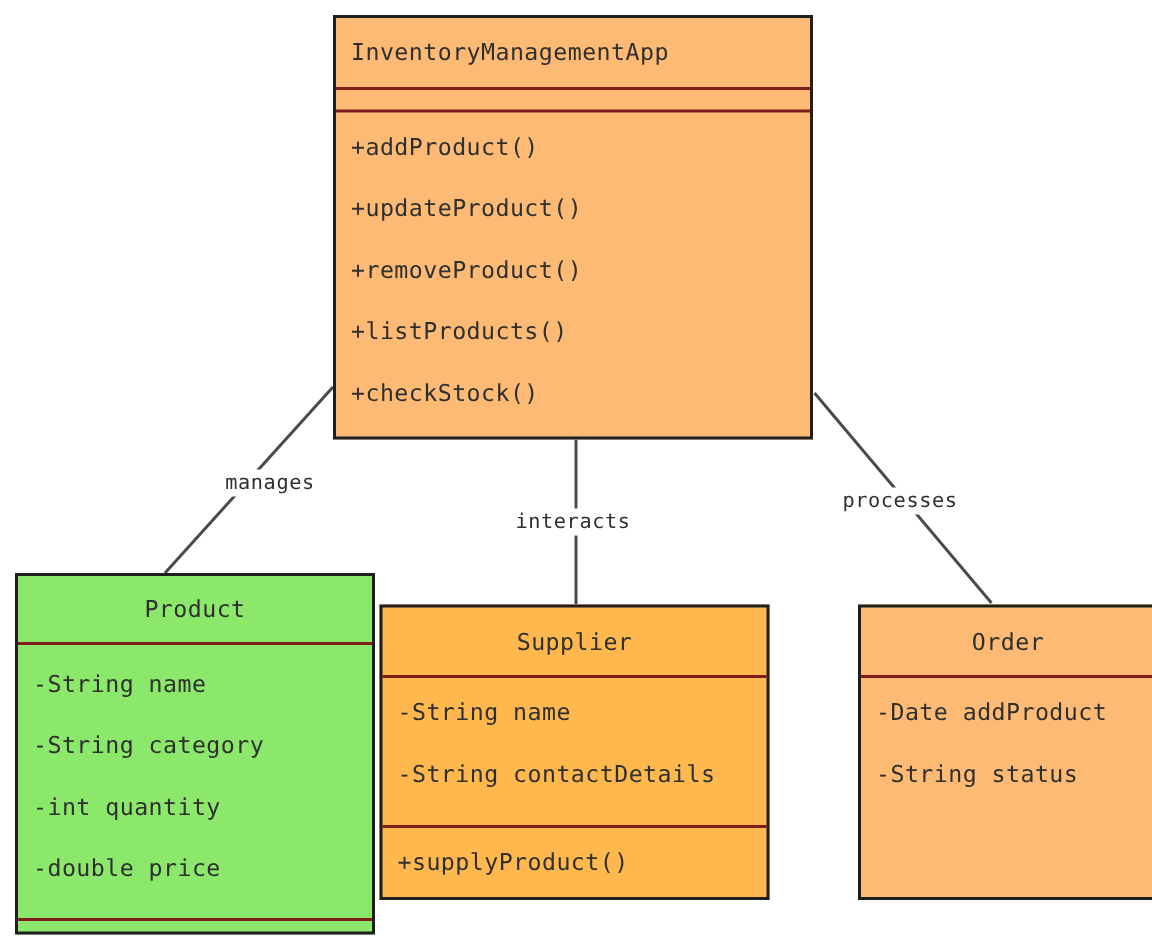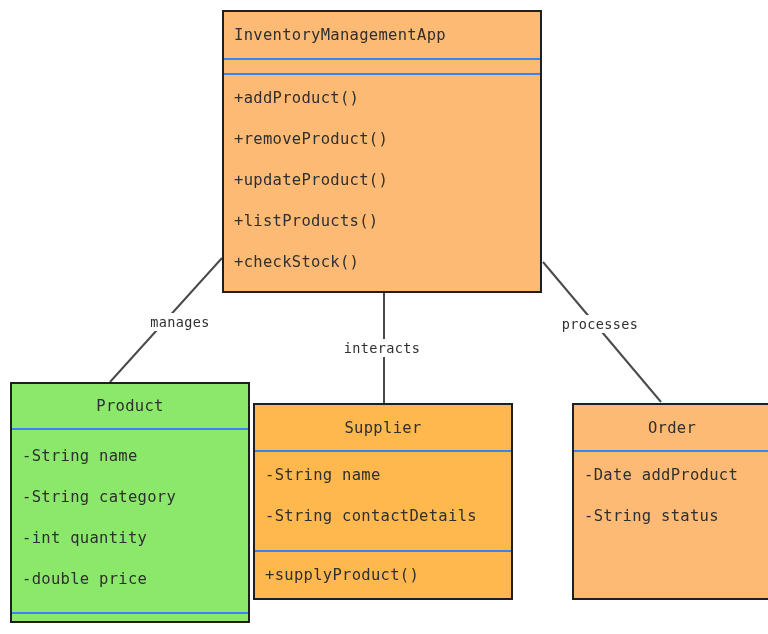--- a/index.html
+++ b/index.html
@@ -41,21 +41,21 @@
     box-sizing: border-box;
     flex: 0 0 auto;
     white-space: nowrap;
   }
   .uml-title.left-align {
     justify-content: flex-start;
     padding-left: 10px;
   }
   .uml-section {
     box-sizing: border-box;
-    border-top: 2px solid #3b82f6;
+    border-top: 2px solid #7f1d1d;
     flex: 0 0 auto;
     padding: 2px 0 0 0;
     overflow: hidden;
   }
   .uml-section.grow { flex: 1 1 auto; }
   .member {
     height: 41px;
     display: flex;
     align-items: center;
     padding: 0 10px;
@@ -78,21 +78,21 @@
   #cls-product .uml-title     { height: 44px; }
   #cls-product .sec-attrs     { height: 184px; padding-top: 5px; }
   #cls-supplier  { left: 253px; top: 403px; width: 260px; height: 197px; }
   #cls-supplier .uml-title    { height: 45px; }
   #cls-supplier .sec-attrs    { height: 100px; }
   #cls-order     { left: 562px; top: 403px; width: 200px; height: 197px; }
   #cls-order .uml-title       { height: 45px; }
   #cls-order .sec-attrs       { height: 100px; }
   #lbl-manages   { left: 180px; top: 322px; }
   #lbl-interacts { left: 382px; top: 348px; }
-  #lbl-processes { left: 600px; top: 324px; }
+  #lbl-processes { left: 600px; top: 334px; }
 </style>
 </head>
 <body>
 
 <div id="canvas">
 
   <svg id="wires">
     <line x1="222" y1="258" x2="110" y2="382"></line>
     <line x1="384" y1="293" x2="384" y2="403"></line>
     <line x1="543" y1="262" x2="661" y2="402"></line>
@@ -100,22 +100,22 @@
 
   <span id="lbl-manages" class="rel-label">manages</span>
   <span id="lbl-interacts" class="rel-label">interacts</span>
   <span id="lbl-processes" class="rel-label">processes</span>
 
   <div id="cls-inventory" class="uml-class" style="background: #fdba74;">
     <div class="uml-title left-align">InventoryManagementApp</div>
     <div class="uml-section sec-attrs"></div>
     <div class="uml-section grow">
       <div class="member">+addProduct()</div>
+      <div class="member">+updateProduct()</div>
       <div class="member">+removeProduct()</div>
-      <div class="member">+updateProduct()</div>
       <div class="member">+listProducts()</div>
       <div class="member">+checkStock()</div>
     </div>
   </div>
 
   <div id="cls-product" class="uml-class" style="background: rgb(139, 232, 106);">
     <div class="uml-title">Product</div>
     <div class="uml-section sec-attrs">
       <div class="member">-String name</div>
       <div class="member">-String category</div>

